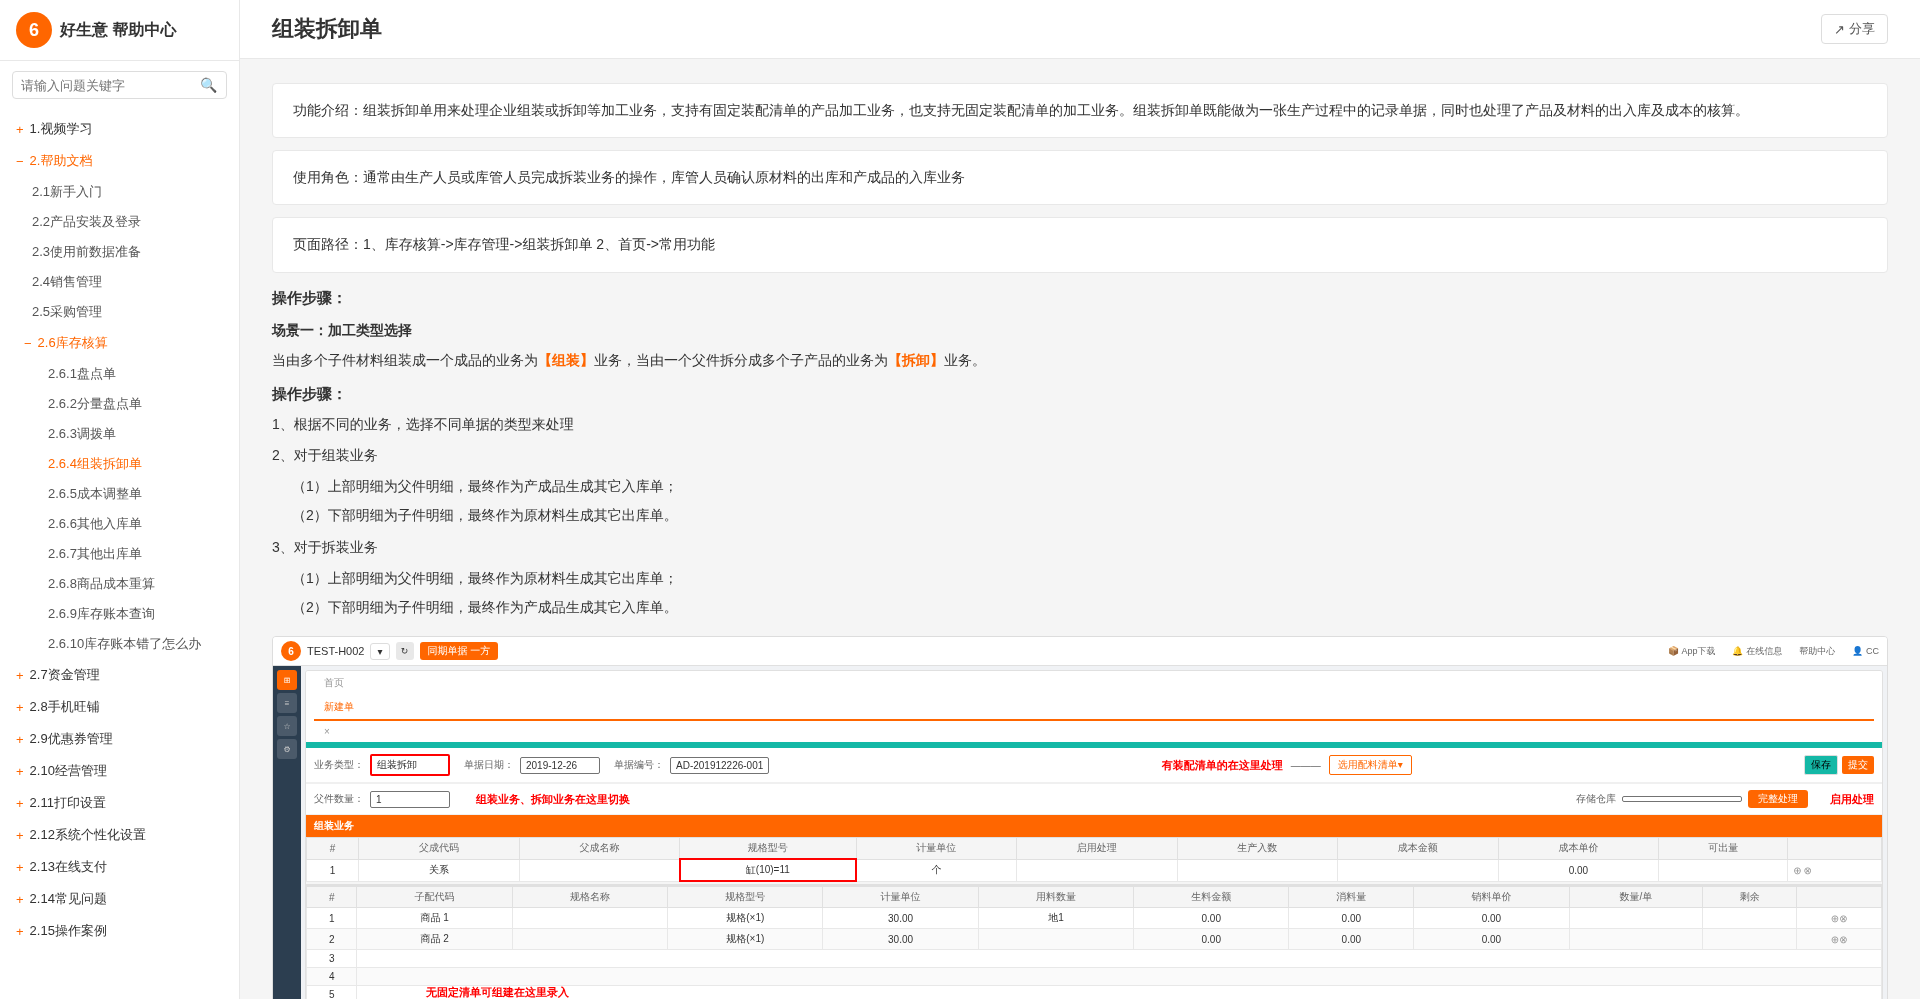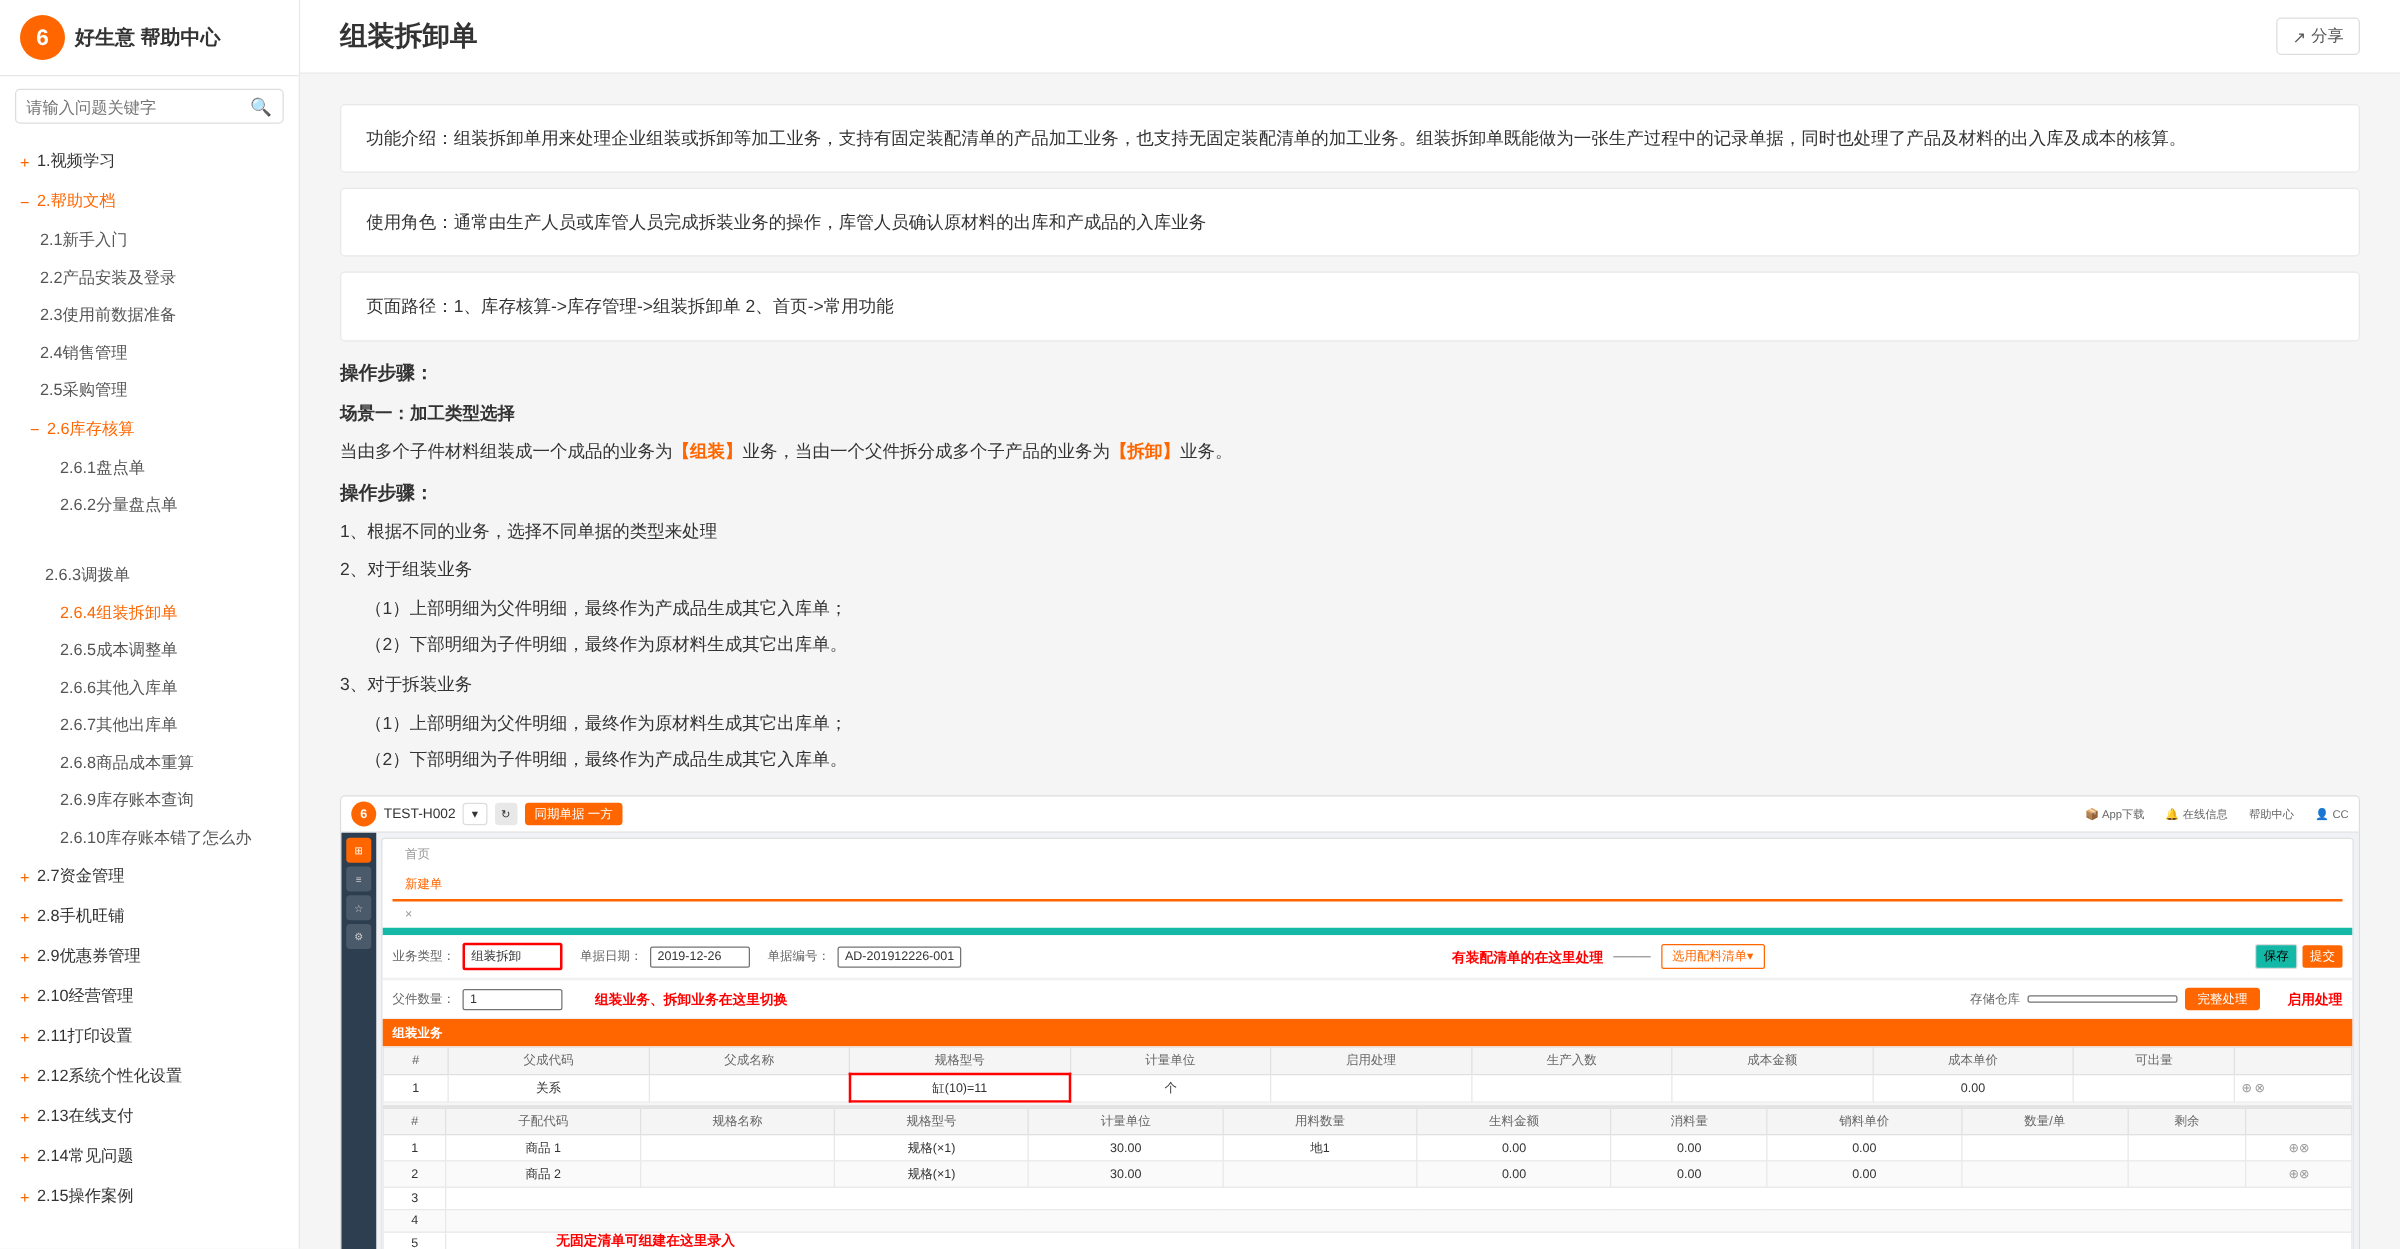--- a/index.html
+++ b/index.html
@@ -201,21 +201,21 @@
     <div class="nav-sub-item">2.3使用前数据准备</div>
     <div class="nav-sub-item">2.4销售管理</div>
     <div class="nav-sub-item">2.5采购管理</div>
 
     <div class="nav-item active-section" style="padding-left:24px;">
       <span class="minus-icon">−</span>
       <span>2.6库存核算</span>
     </div>
     <div class="nav-sub-item" style="padding-left:48px;">2.6.1盘点单</div>
     <div class="nav-sub-item" style="padding-left:48px;">2.6.2分量盘点单</div>
-    <div class="nav-sub-item" style="padding-left:36px;margin-top:26px;">2.6.3调拨单</div>
+    <div class="nav-sub-item" style="padding-left:48px;">2.6.3调拨单</div>
     <div class="nav-sub-item active sub-active" style="padding-left:48px;">2.6.4组装拆卸单</div>
     <div class="nav-sub-item" style="padding-left:48px;">2.6.5成本调整单</div>
     <div class="nav-sub-item" style="padding-left:48px;">2.6.6其他入库单</div>
     <div class="nav-sub-item" style="padding-left:48px;">2.6.7其他出库单</div>
     <div class="nav-sub-item" style="padding-left:48px;">2.6.8商品成本重算</div>
     <div class="nav-sub-item" style="padding-left:48px;">2.6.9库存账本查询</div>
     <div class="nav-sub-item" style="padding-left:48px;">2.6.10库存账本错了怎么办</div>
 
     <div class="nav-item">
       <span class="plus-icon">+</span>
@@ -476,21 +476,21 @@
                       <td>6</td>
                       <td colspan="11"></td>
                     </tr>
                   <tr>
                       <td>7</td>
                       <td colspan="11"></td>
                     </tr>
                 </tbody>
               </table>
 
-              <div style="position:absolute; bottom:40px; left:120px; color:red; font-size:11px; font-weight:bold;margin-left:19px;">无固定清单可组建在这里录入</div>
+              <div style="position:absolute; bottom:40px; left:120px; color:red; font-size:11px; font-weight:bold;">无固定清单可组建在这里录入</div>
 
             </div>
 
             <div class="ss-bottom-row">
               <span>合计</span>
               <span>¥0.00</span>
               <span>0.00</span>
               <span>0.00</span>
               <span>0.00</span>
               <span>0.00</span>

